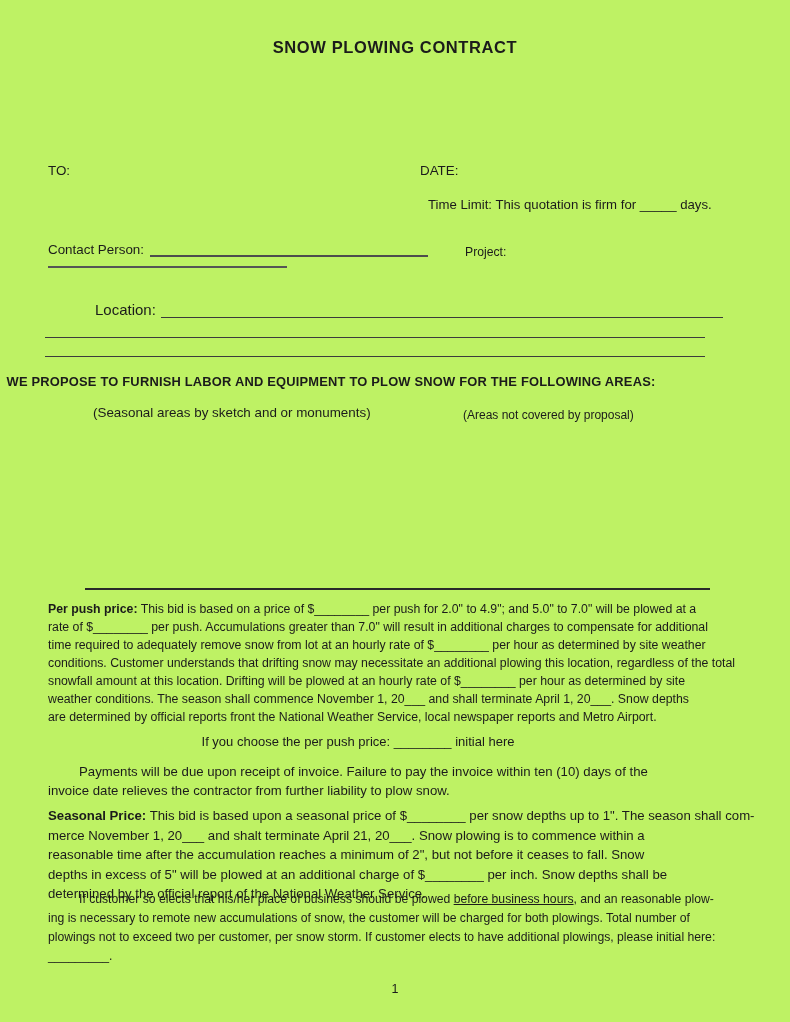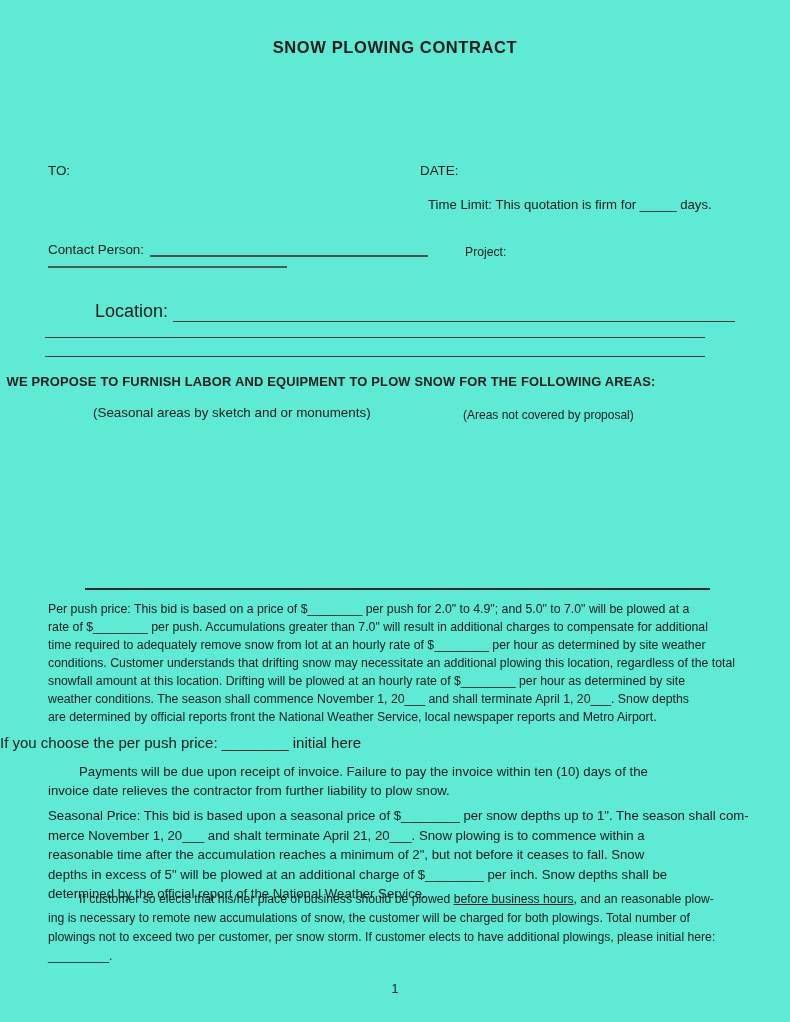--- a/index.html
+++ b/index.html
@@ -1,64 +1,64 @@
 <!DOCTYPE html>
 <html><head>
 <meta charset="utf-8">
 <style>
   html,body{margin:0;padding:0;background:#e8e8e8;}
   .page{
     position:relative;
     width:790px;height:1022px;
-    background:#5eead4;
+    background:#bef264;
     font-family:"Liberation Sans","DejaVu Sans",sans-serif;
     color:#1b1b1b;
     overflow:hidden;
   }
   .abs{position:absolute;}
   .doc-title{
     top:38px;left:0;width:790px;
     text-align:center;
     font-size:16.5px;font-weight:bold;letter-spacing:0.6px;
   }
   .lbl{font-size:13.4px;}
   .to-label{top:163px;left:48px;}
   .date-label{top:163px;left:420px;}
   .time-limit{top:197px;left:428px;font-size:13.2px;}
   .contact-row{top:241px;left:48px;font-size:13.4px;white-space:nowrap;}
   .blank{display:inline-block;border-bottom:2px solid #4d4d4d;height:14px;vertical-align:bottom;}
   .contact-blank{width:278px;margin-left:6px;}
   .contact-blank2{top:252px;left:48px;width:239px;border-bottom:2px solid #555;height:14px;}
   .project-label{top:245px;left:465px;font-size:12.2px;}
-  .location-row{top:301px;left:95px;font-size:18px;white-space:nowrap;}
+  .location-row{top:301px;left:95px;font-size:15px;white-space:nowrap;}
   .location-blank{width:562px;margin-left:5px;border-bottom:1.5px solid #3a3a3a;}
   .full-line{left:45px;width:660px;border-bottom:1.6px solid #3c3c3c;height:0;}
   .full-line-1{top:337px;}
   .full-line-2{top:356px;}
   .propose-heading{
     top:374px;left:0;width:662px;text-align:center;
     font-size:12.9px;font-weight:bold;letter-spacing:0.2px;
   }
   .describe-note{top:405px;left:93px;font-size:13.4px;}
   .not-covered-note{top:408px;left:463px;font-size:12px;}
   .sketch-area{top:430px;left:48px;width:694px;height:150px;}
   .pre-perpush-line{top:588px;left:85px;width:625px;border-bottom:2px solid #2a2a2a;height:0;}
   .per-push{top:600px;left:48px;width:702px;font-size:12.3px;}
   .per-push .ln{height:18px;line-height:18px;white-space:nowrap;}
-  .initial-line{top:734px;left:0;width:716px;font-size:15px;}
+  .initial-line{top:734px;left:0;width:716px;text-align:center;font-size:13px;}
   .payments{top:762px;left:48px;width:700px;font-size:13.2px;}
   .payments .ln{height:19px;line-height:19px;white-space:nowrap;}
   .indent{text-indent:31px;}
   .seasonal{top:806px;left:48px;width:712px;font-size:13.2px;}
   .seasonal .ln{height:19.5px;line-height:19.5px;white-space:nowrap;}
   .business{top:890px;left:48px;width:712px;font-size:12.2px;}
   .business .ln{height:19px;line-height:19px;white-space:nowrap;}
   .u{text-decoration:underline;}
   .page-number{top:982px;left:0;width:790px;text-align:center;font-size:12.5px;}
-  b{font-weight:normal;margin-top:36px;}
+  b{font-weight:bold;margin-top:36px;}
 </style>
 </head>
 <body>
 
 <div class="page">
 
   <div class="abs doc-title">SNOW PLOWING CONTRACT</div>
 
   <div class="abs lbl to-label">TO:</div>
   <div class="abs lbl date-label">DATE:</div>

